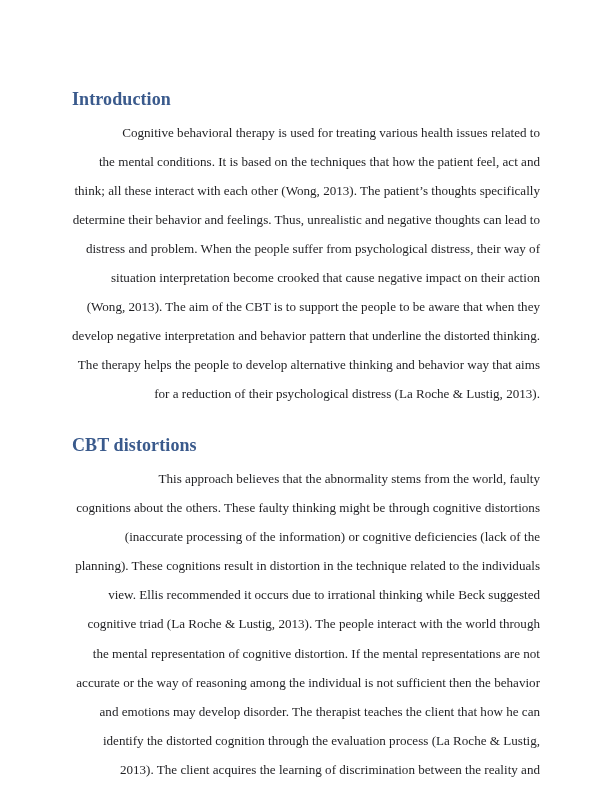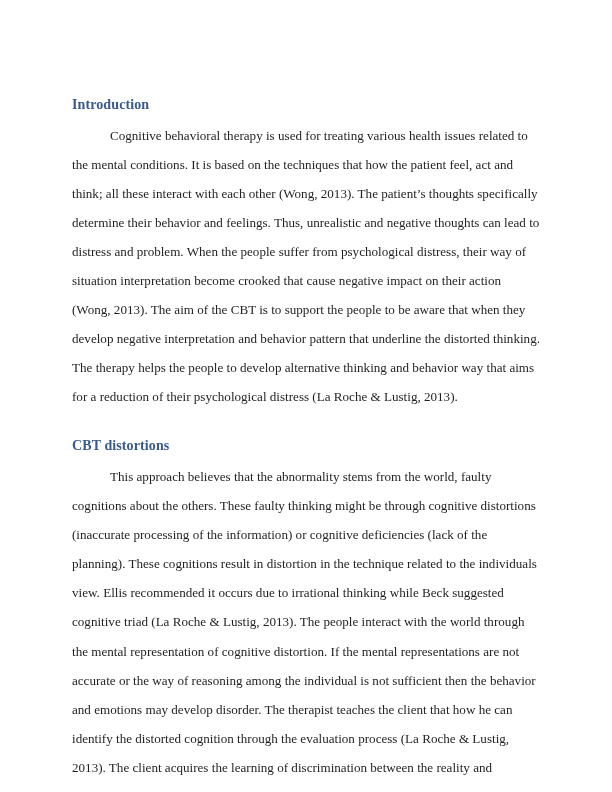--- a/index.html
+++ b/index.html
@@ -16,39 +16,39 @@
     box-sizing: border-box;
   }
   .content {
     position: absolute;
     left: 72px;
     top: 88px;
     width: 468px;
   }
   .heading {
     font-family: "Liberation Serif", "DejaVu Serif", serif;
-    font-size: 14px;
+    font-size: 18px;
     font-weight: bold;
     color: #3a5a8c;
     letter-spacing: 0.1px;
-    margin: 8px 0 7px 0;
+    margin: 0 0 7px 0;
     line-height: 1.25;
   }
   .section {
     margin: 0 0 26px 0;
   }
   .section:last-child {
     margin-bottom: 0;
   }
   .body-par {
     font-family: "Liberation Serif", "DejaVu Serif", serif;
     font-size: 13.1px;
     color: #1f1f22;
     line-height: 29.1px;
-    text-align: left;
+    text-align: right;
     text-indent: 38px;
     margin: 0;
     -webkit-font-smoothing: antialiased;
   }
 </style>
 </head>
 <body>
 
 <div class="page">
   <div class="content">

